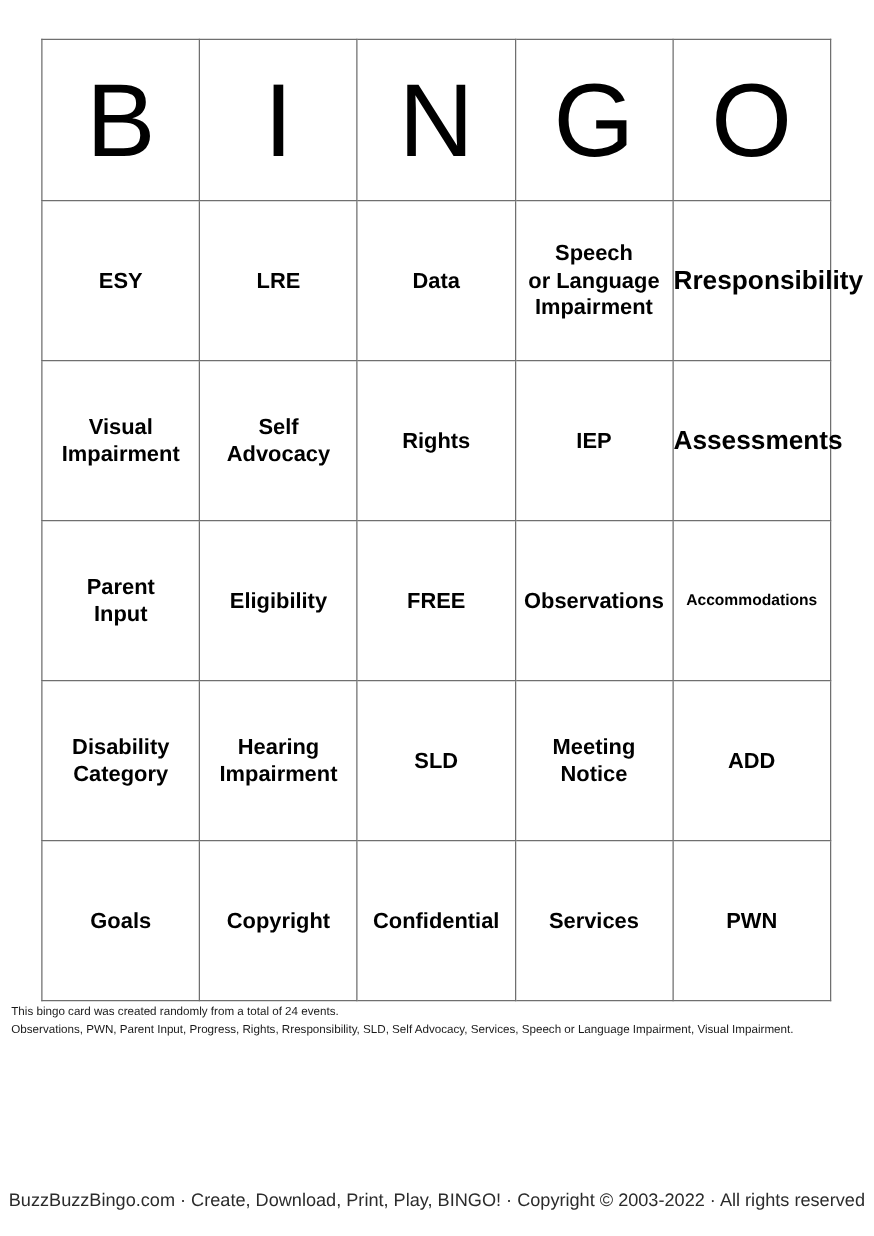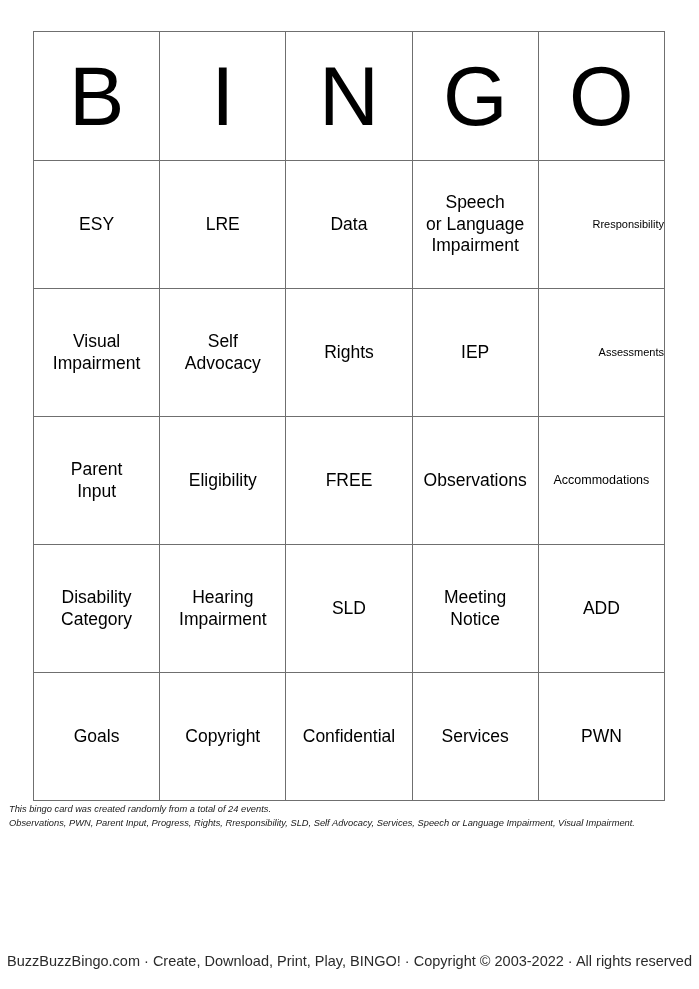--- a/index.html
+++ b/index.html
@@ -48,42 +48,41 @@
     font-size: 83px;
     font-weight: 400;
     line-height: 1;
     letter-spacing: 0;
   }
 
   .cell {
     height: 127px;
     font-size: 17.5px;
     line-height: 1.22;
-    font-weight: 400;
+    font-weight: 700;
     padding: 0 5px;
     margin-left: 16px;
   }
   .cell .cell-text {
     display: block;
     white-space: pre-line;
   }
   
   .cell.size-small .cell-text { font-size: 12.5px; }
-  .cell.size-medium .cell-text { font-size: 11px; text-align: right; }
+  .cell.size-medium .cell-text { font-size: 21px; }
 
   
   .note {
     position: absolute;
     left: 9px;
     top: 802px;
     width: 680px;
     font-size: 9.3px;
     line-height: 14.2px;
     color: #1a1a1a;
-    font-style: italic;
   }
   .note-line { white-space: normal; }
 
   
   .footer {
     position: absolute;
     left: 0;
     top: 953px;
     width: 699px;
     text-align: center;

